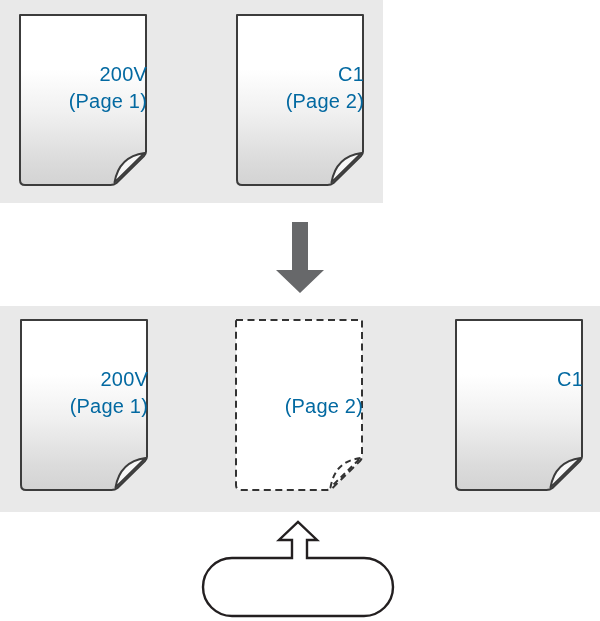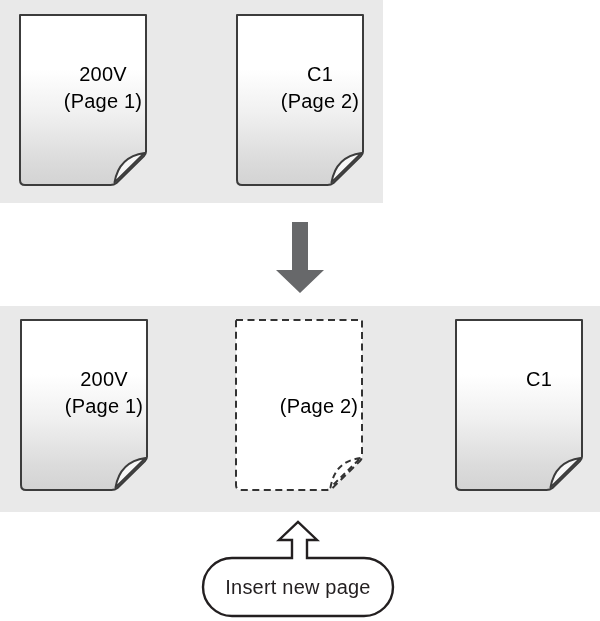--- a/index.html
+++ b/index.html
@@ -12,22 +12,22 @@
   .band-bottom { left:0; top:306px; width:600px; height:206px; }
 
   .page { position:absolute; width:128px; height:172px; }
   .page svg { position:absolute; left:0; top:0; width:100%; height:100%; overflow:visible; }
   .pg-body { fill:url(#pgGrad); stroke:#3c3c3c; stroke-width:2; stroke-linejoin:round; }
   .pg-flap { fill:url(#flapGrad); stroke:#3c3c3c; stroke-width:2; stroke-linejoin:round; }
   .page.dashed .pg-body { fill:#ffffff; stroke:#333333; stroke-dasharray:7 4.5; }
   .page.dashed .pg-flap { fill:#ffffff; stroke:#333333; stroke-dasharray:6 4; }
 
   .page-label {
-    position:absolute; left:0; right:0; top:47px; text-align:center;
-    color:#000000; font-size:20px; letter-spacing:0.2px;padding-left:40px;
+    position:absolute; left:0; right:0; top:47px; text-align:right;
+    color:#0369a1; font-size:20px; letter-spacing:0.2px;padding-left:40px;
   }
   .pl-title, .pl-sub { height:27px; line-height:27px; white-space:nowrap; }
 
   .down-arrow { position:absolute; left:276px; top:222px; width:48px; height:71px; }
   .down-arrow polygon { fill:#67686a; }
 
   .callout-shape { position:absolute; left:200px; top:518px; width:196px; height:102px; }
   .callout-shape path { fill:#ffffff; stroke:#231f20; stroke-width:2.4; stroke-linejoin:miter; }
   .callout-label {
     position:absolute; left:203px; top:558px; width:190px; height:58px;
@@ -115,15 +115,14 @@
       <path class="pg-flap" d="M125.5,139 C111,141 99,148 95.5,168.5 Z"></path>
     </svg>
     <div class="page-label">
       <div class="pl-title">C1</div>
     </div>
   </div>
 
   <svg class="callout-shape" viewBox="0 0 196 102">
     <path d="M92,40 H32 A29,29 0 0 0 32,98 H164 A29,29 0 0 0 164,40 H107 V22 H117 L98,4 L79,22 H92 Z"></path>
   </svg>
-  <div class="callout-label">Insert new page</div>
 
 </div>
 
 </body></html>

